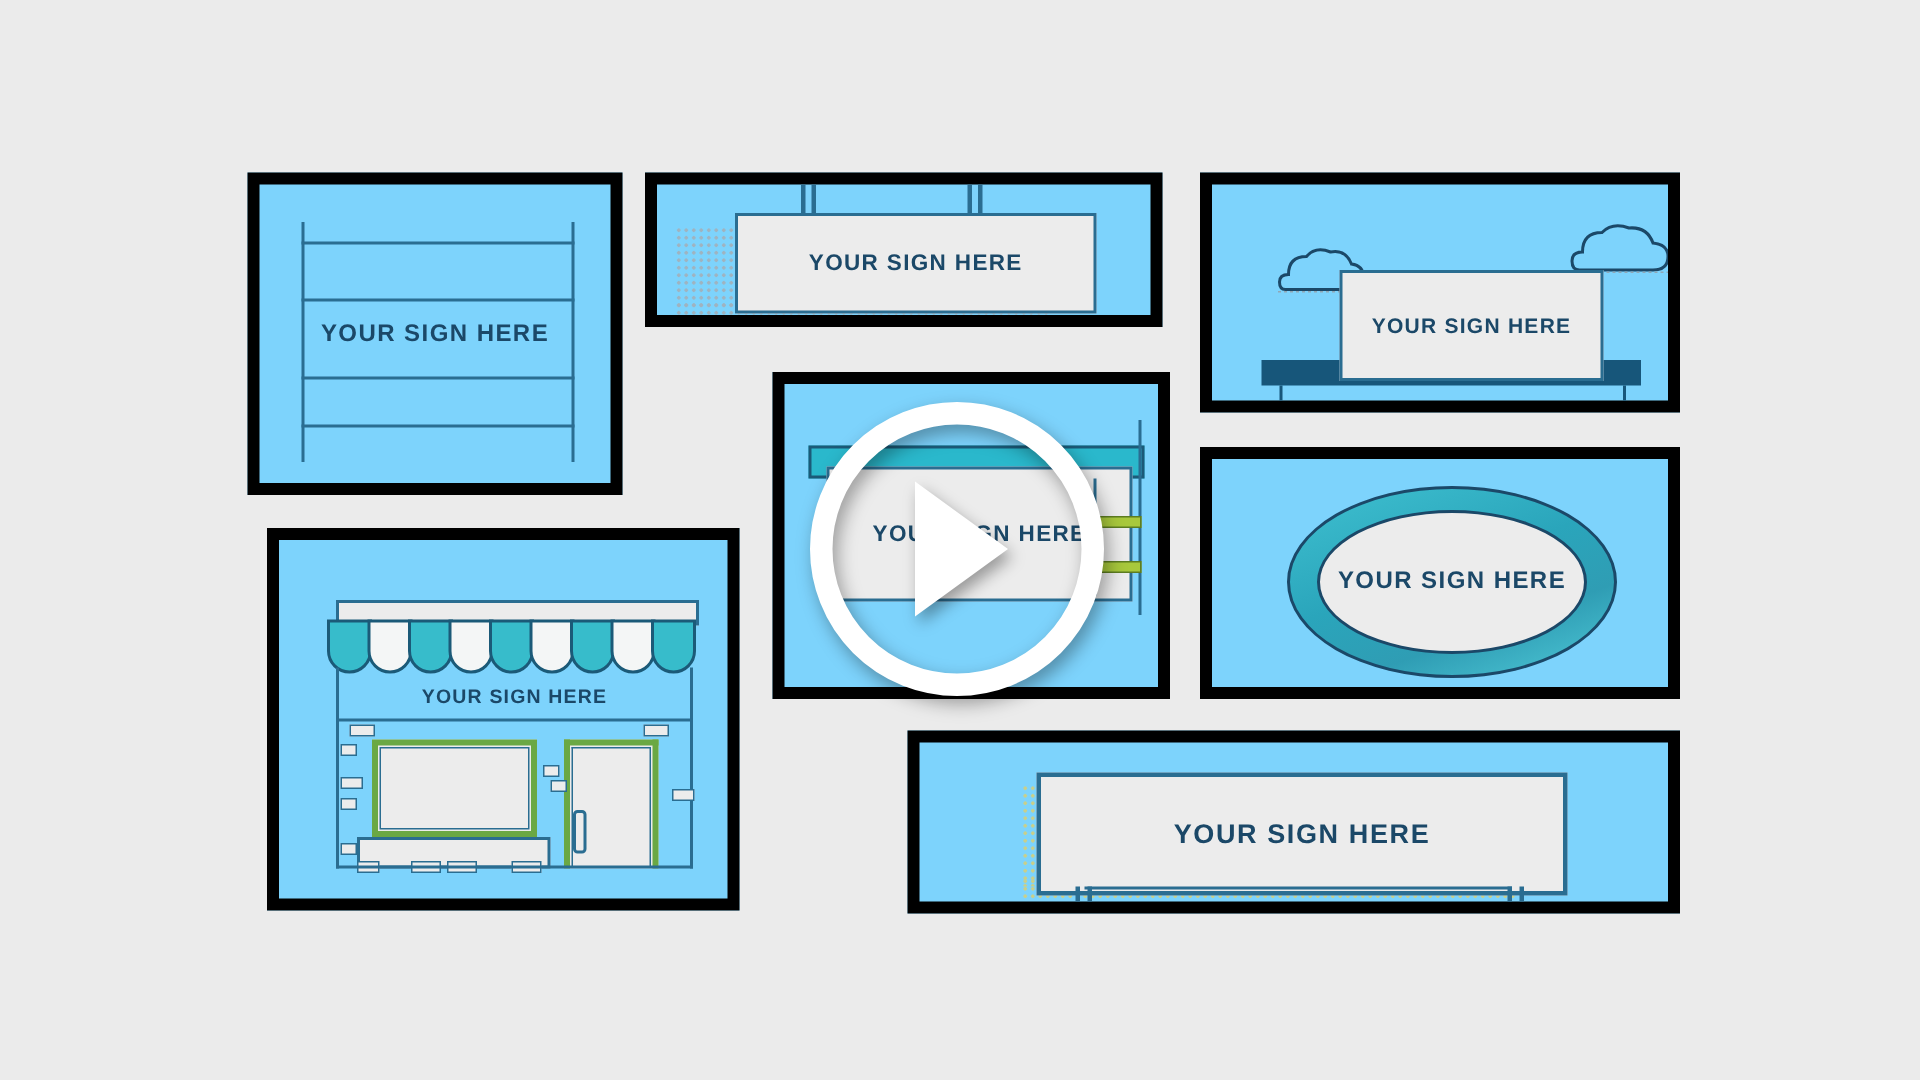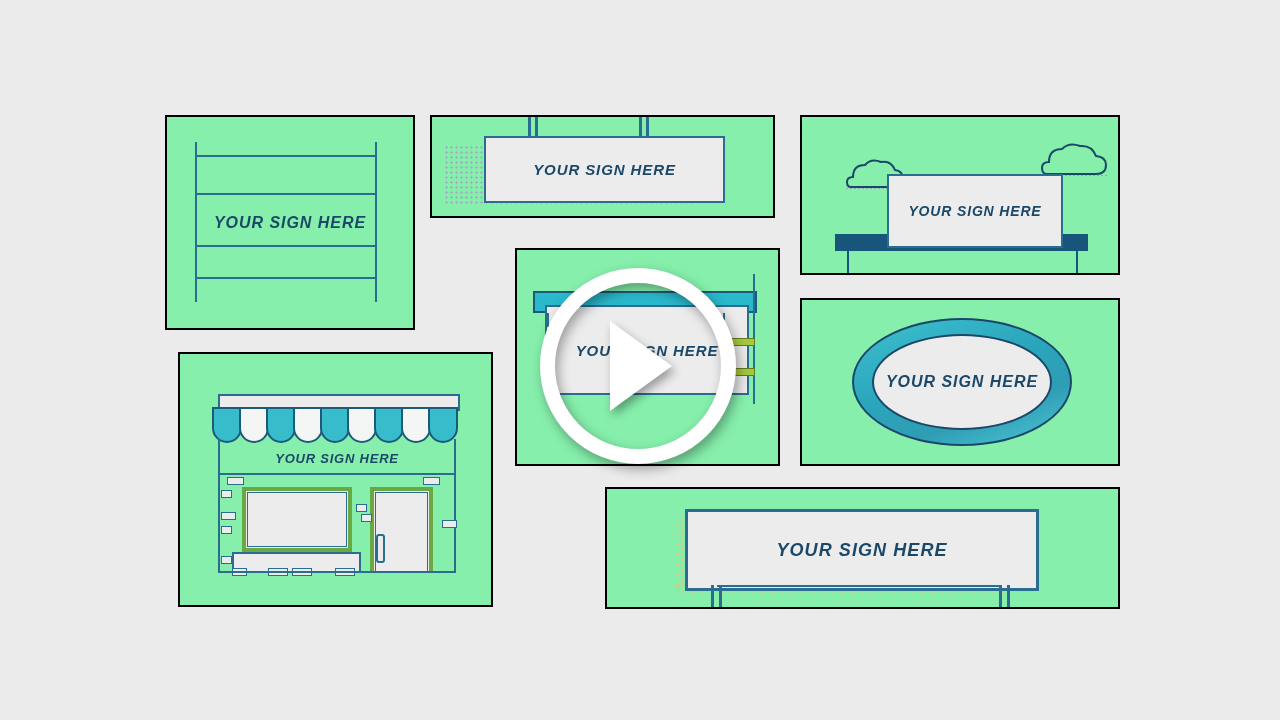--- a/index.html
+++ b/index.html
@@ -7,25 +7,24 @@
   body{
     width:1280px;height:720px;overflow:hidden;
     background:#ebebeb;
     font-family:"Liberation Sans","DejaVu Sans",sans-serif;
   }
   #stage{position:relative;width:1280px;height:720px;background:#ebebeb;}
 
   
   .panel{
     position:absolute;
-    background:#86efac;
-    border:2px solid #000000;
+    background:#7dd3fc;
+    border:8px solid #000000;
     box-sizing:border-box;
     overflow:hidden;
-    font-style:italic;
   }
   .sign-text{
     color:#1b4868;
     font-weight:bold;
     letter-spacing:.06em;
     white-space:nowrap;
     font-family:"Liberation Sans","DejaVu Sans",sans-serif;
   }
 
   

